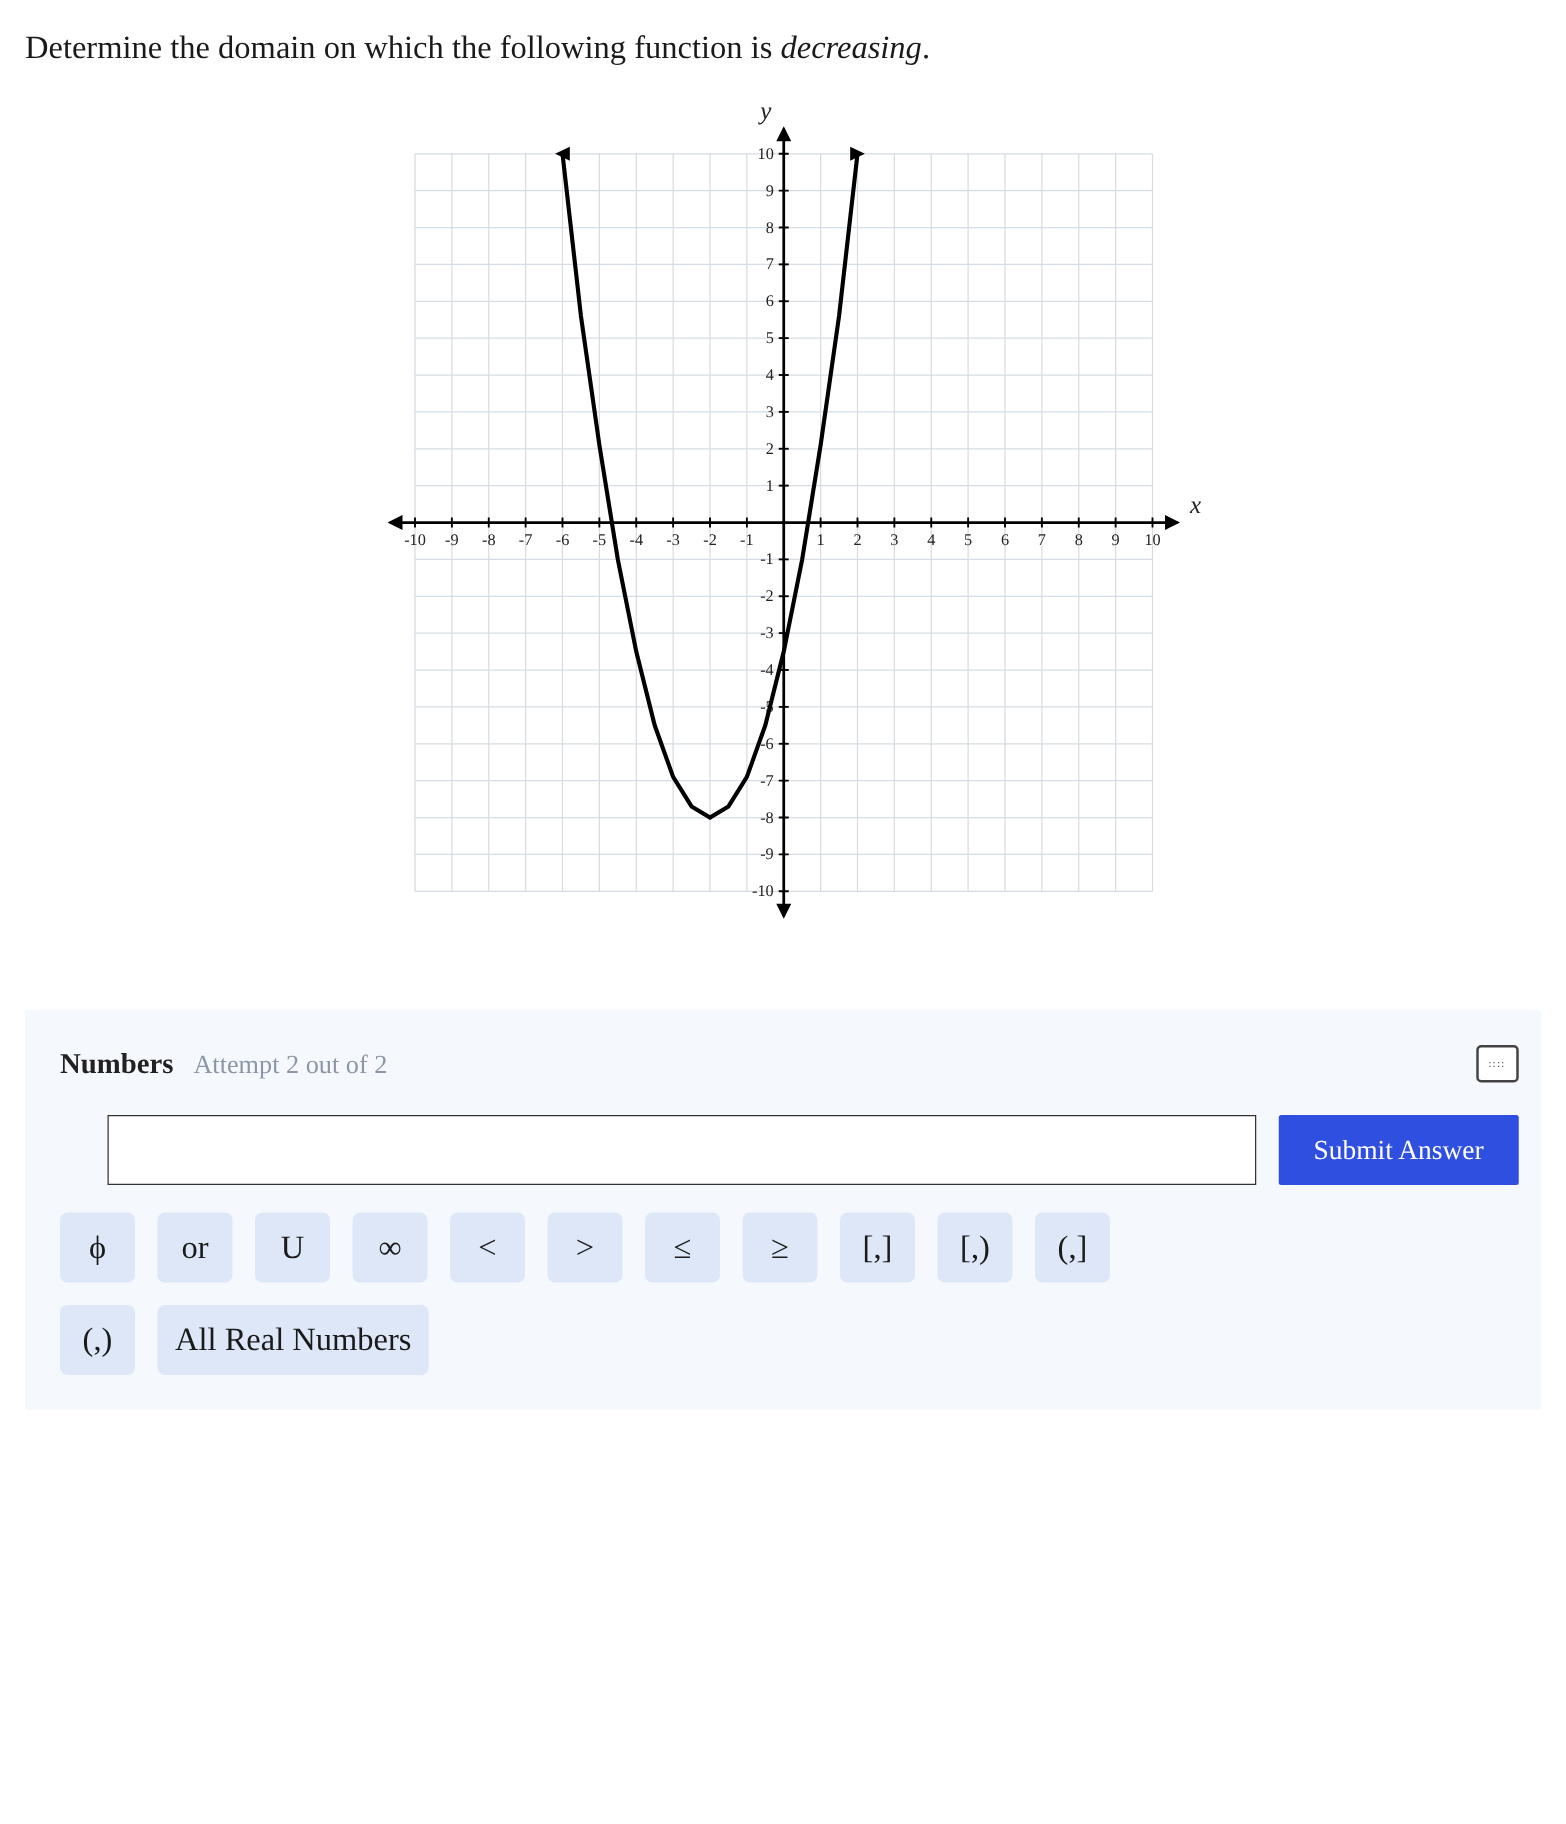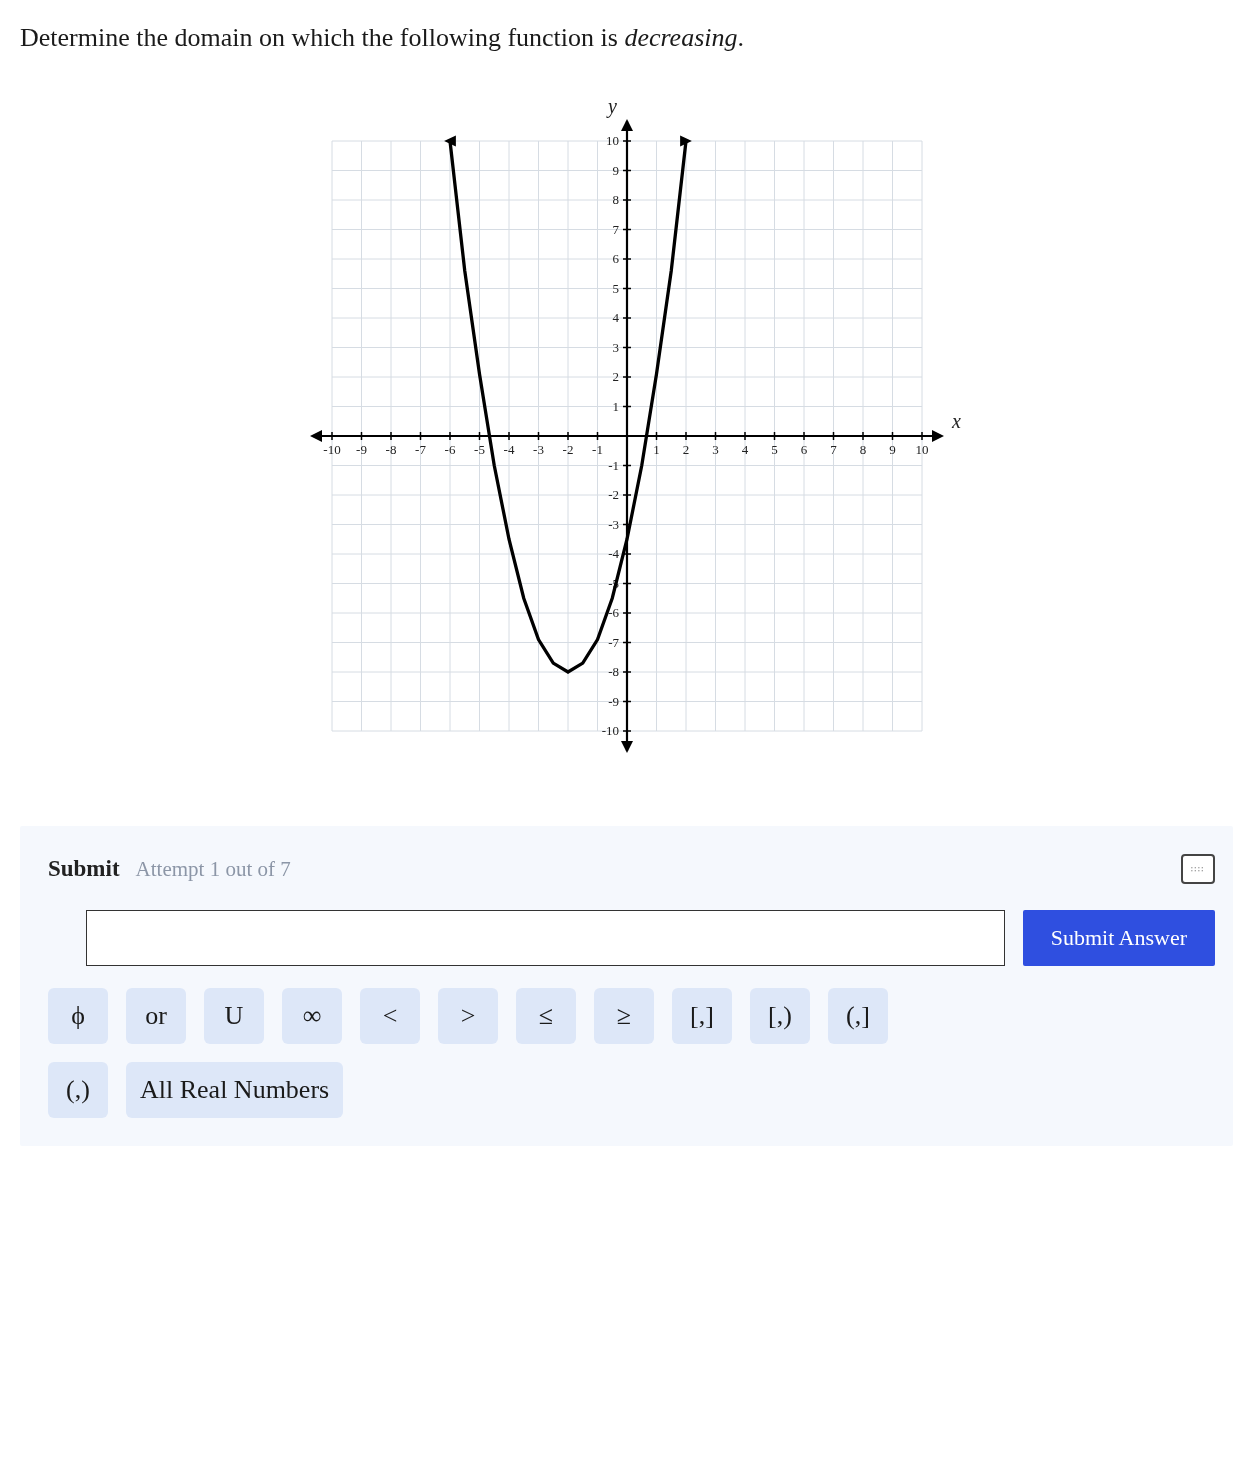--- a/index.html
+++ b/index.html
@@ -5,21 +5,21 @@
   * { box-sizing: border-box; }
   body {
     margin: 0;
     padding: 20px;
     font-family: Georgia, 'Times New Roman', serif;
     font-size: 26px;
     color: #1a1a1a;
     background: #fff;
   }
   .question {
-    margin-bottom: 40px;
+    margin-bottom: 22px;
     line-height: 1.4;
   }
   .question em { font-style: italic; }
   .chart-wrap {
     display: flex;
     justify-content: center;
     margin-bottom: 50px;
   }
   svg.chart { display: block; }
   .answer-panel {
@@ -235,22 +235,22 @@
         <path d="M157.1,-8.100000000000023 L163,45 L177.75,174.8 L192.5,278.05 L207.25,369.5 L222,443.25 L236.75,502.25 L251.5,543.55 L266.25,567.15 L281,576 L295.75,567.15 L310.5,543.55 L325.25,502.25 L340,443.25 L354.75,369.5 L369.5,278.05 L384.25,174.8 L399,45 L404.9,-8.100000000000023 " class="curve" clip-path="url(#plot-clip)"></path>
         <polygon points="157.1,45 168.85293784622178,39.444061556960214 168.85293784622178,50.555938443039786" class="arrowhead"></polygon>
         <polygon points="404.9,45 393.14706215377817,50.555938443039786 393.14706215377817,39.444061556960214" class="arrowhead"></polygon>
       </g>
   </svg>
 </div>
 
 <div class="answer-panel">
   <div class="answer-header">
     <div class="left">
-      <b>Submit</b>
-      <span class="attempt">Attempt 1 out of 7</span>
+      <b>Numbers</b>
+      <span class="attempt">Attempt 2 out of 2</span>
     </div>
     <div class="kbd-icon">∷∷</div>
   </div>
 
   <div class="input-row">
     <input class="answer-input" type="text" value="" style="">
     <button class="submit-btn">Submit Answer</button>
   </div>
 
   <div class="sym-rows">

